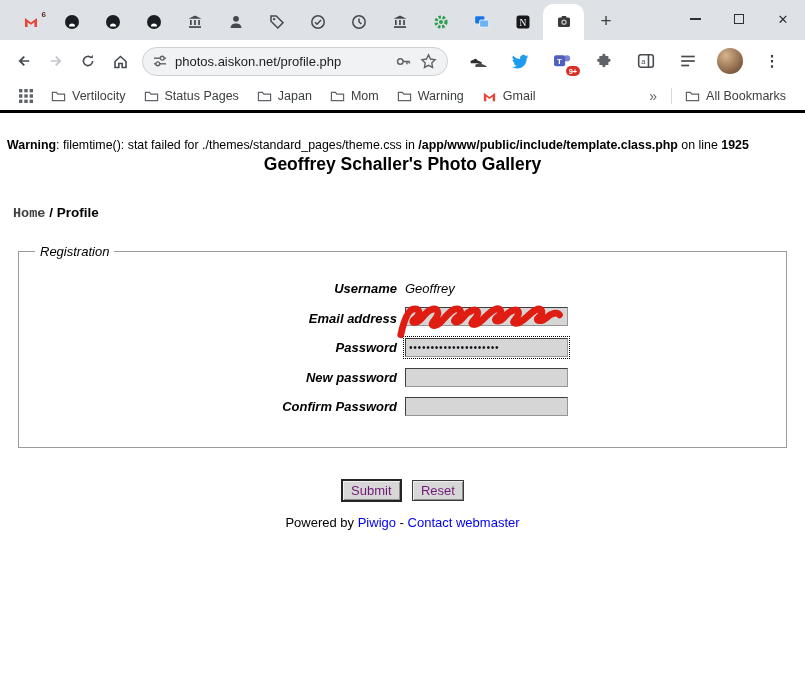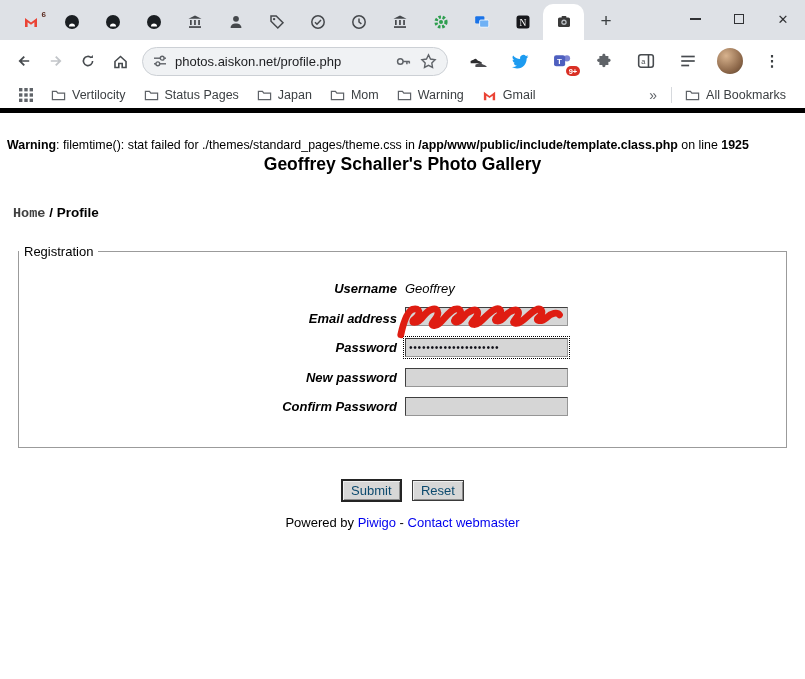--- a/index.html
+++ b/index.html
@@ -22,45 +22,45 @@
   .tool-btn { width:32px; height:32px; border-radius:50%; display:flex; align-items:center; justify-content:center; flex:0 0 auto; }
   .omnibox { width:306px; height:29px; background:#f0f2f4; border:1px solid #ccd0d5; border-radius:15px; display:flex; align-items:center; padding:0 10px; gap:8px; margin:0 6px; flex:0 0 auto; }
   .omnibox-url { flex:1; font-size:13px; color:#202124; white-space:nowrap; overflow:hidden; }
   .ext-area { display:flex; flex:1; align-items:center; justify-content:space-around; padding:0 4px; }
   .ext-btn { position:relative; display:flex; align-items:center; justify-content:center; width:26px; height:26px; }
   .ext-badge { position:absolute; bottom:-2px; right:-4px; background:#d93025; color:#fff; font-size:7.5px; font-weight:bold; border-radius:5px; padding:0.5px 2.5px; }
   .avatar { width:26px; height:26px; border-radius:50%; background:radial-gradient(circle at 35% 30%, #d8b38e, #8a6547 65%, #55402e); }
   .kebab { font-size:15px; color:#3c4043; font-weight:bold; }
 
   
-  .bookmarks-bar { height:31px; background:#fff; display:flex; align-items:center; padding:0 10px; font-size:12.5px; color:#3c4043; border-bottom:5px solid #000000; }
+  .bookmarks-bar { height:31px; background:#fff; display:flex; align-items:center; padding:0 10px; font-size:12.5px; color:#3c4043; border-bottom:3px solid #000000; }
   .bm-item { display:flex; align-items:center; gap:6px; padding:3px 9px; border-radius:6px; white-space:nowrap; }
   .bm-sep { width:1px; height:16px; background:#d6d9dd; margin:0 4px; }
   .bm-overflow { margin-left:auto; font-size:14px; color:#5f6368; padding:0 10px; }
 
   
   .page { background:#fff; height:566px; color:#000; }
   .warning { font-size:12.4px; padding:25px 6px 0 7px; }
   .page-title { text-align:center; font-weight:bold; font-size:17.5px; margin-top:2px; }
   .breadcrumb { margin:30px 0 0 13px; font-size:13.5px; font-weight:bold; }
   .crumb-home { color:#404040; text-decoration:none;font-family:Liberation Mono, monospace; }
   .crumb-current { color:#000; }
 
   fieldset.reg { margin:23px 18px 0 18px; border:1px solid #9b9b9b; padding:15px 0 25px 0; }
-  legend.reg-legend { font-size:13px; margin-left:0; padding:0 5px; }
+  legend.reg-legend { font-style:italic; font-size:13px; margin-left:16px; padding:0 5px; }
   .frow { display:flex; align-items:center; height:29.5px;font-style:italic; }
   .frow-label { flex:0 0 386px; text-align:right; padding-right:8px; font-weight:bold; font-size:13px; }
   .frow-value { font-size:13px; }
   .tinput { width:163px; height:19px; background:#d6d6d6; border:1.5px solid; border-color:#3f3f3f #969696 #969696 #3f3f3f; display:inline-block; }
   .pw-box { outline:1.5px dotted #000; outline-offset:1px; display:flex; align-items:center; padding:0 3px; font-size:10px; letter-spacing:0.8px; color:#101018; overflow:hidden; }
   .email-wrap { position:relative; display:inline-block; }
   .scribble { position:absolute; left:-13px; top:-9px; pointer-events:none; transform:rotate(-1.5deg); }
 
   .btn-row { text-align:center; margin-top:31px; }
-  .btn { font-size:13px; font-family:"Liberation Sans", sans-serif; padding:2px 8px; background:#d7d7d7; color:#0c4a6e; }
+  .btn { font-size:13px; font-family:"Liberation Sans", sans-serif; padding:2px 8px; background:#d7d7d7; color:#701a75; }
   .btn-submit { border:2px solid #242424; box-shadow:inset 1px 1px 0 #f0f0f0, inset -1px -1px 0 #8c8c8c; margin-right:6px; }
   .btn-reset { border:1.5px solid #3a3a3a; box-shadow:inset 1px 1px 0 #f0f0f0, inset -1px -1px 0 #8c8c8c; }
 
   .site-footer { text-align:center; margin-top:13px; font-size:13px; }
   .site-footer a { color:#0000EE; text-decoration:none; }
 </style>
 </head>
 <body>
 
 <div class="window">

